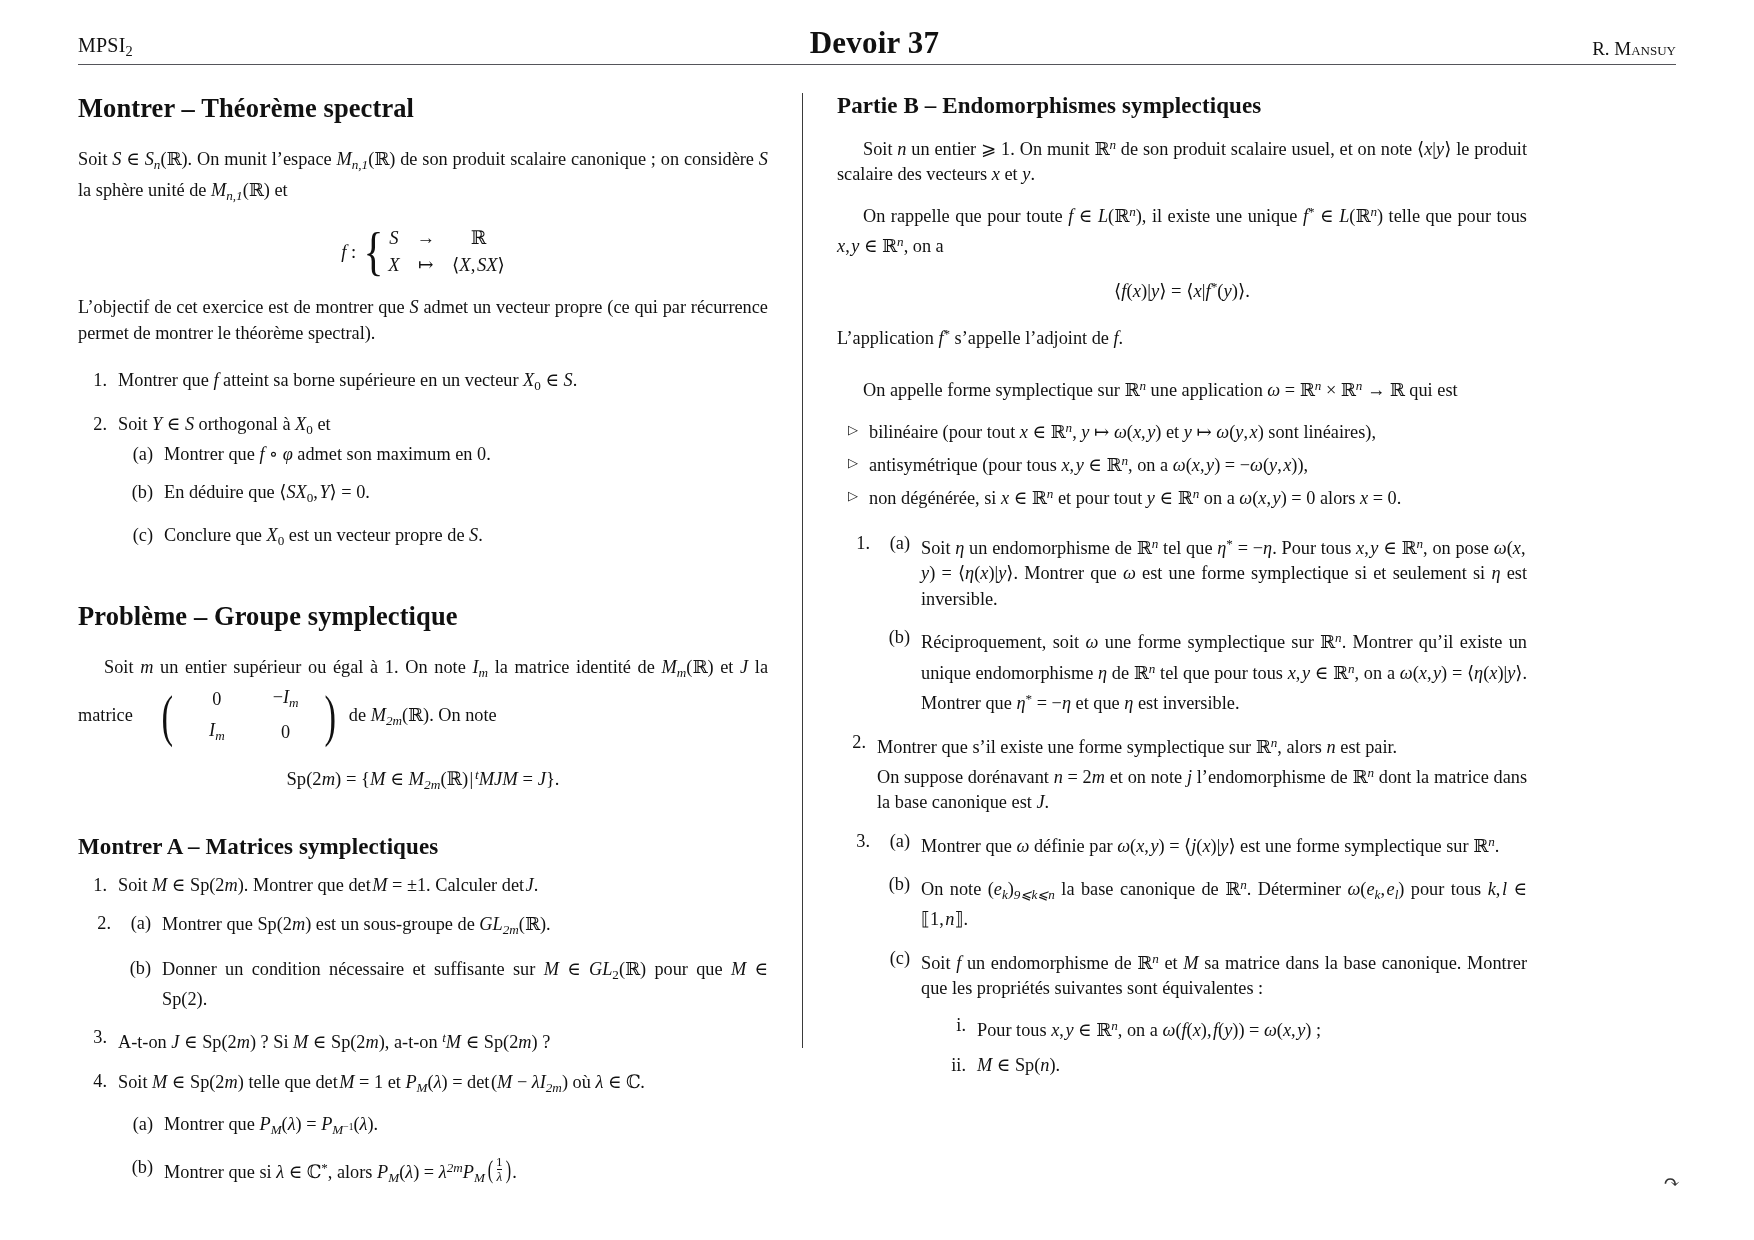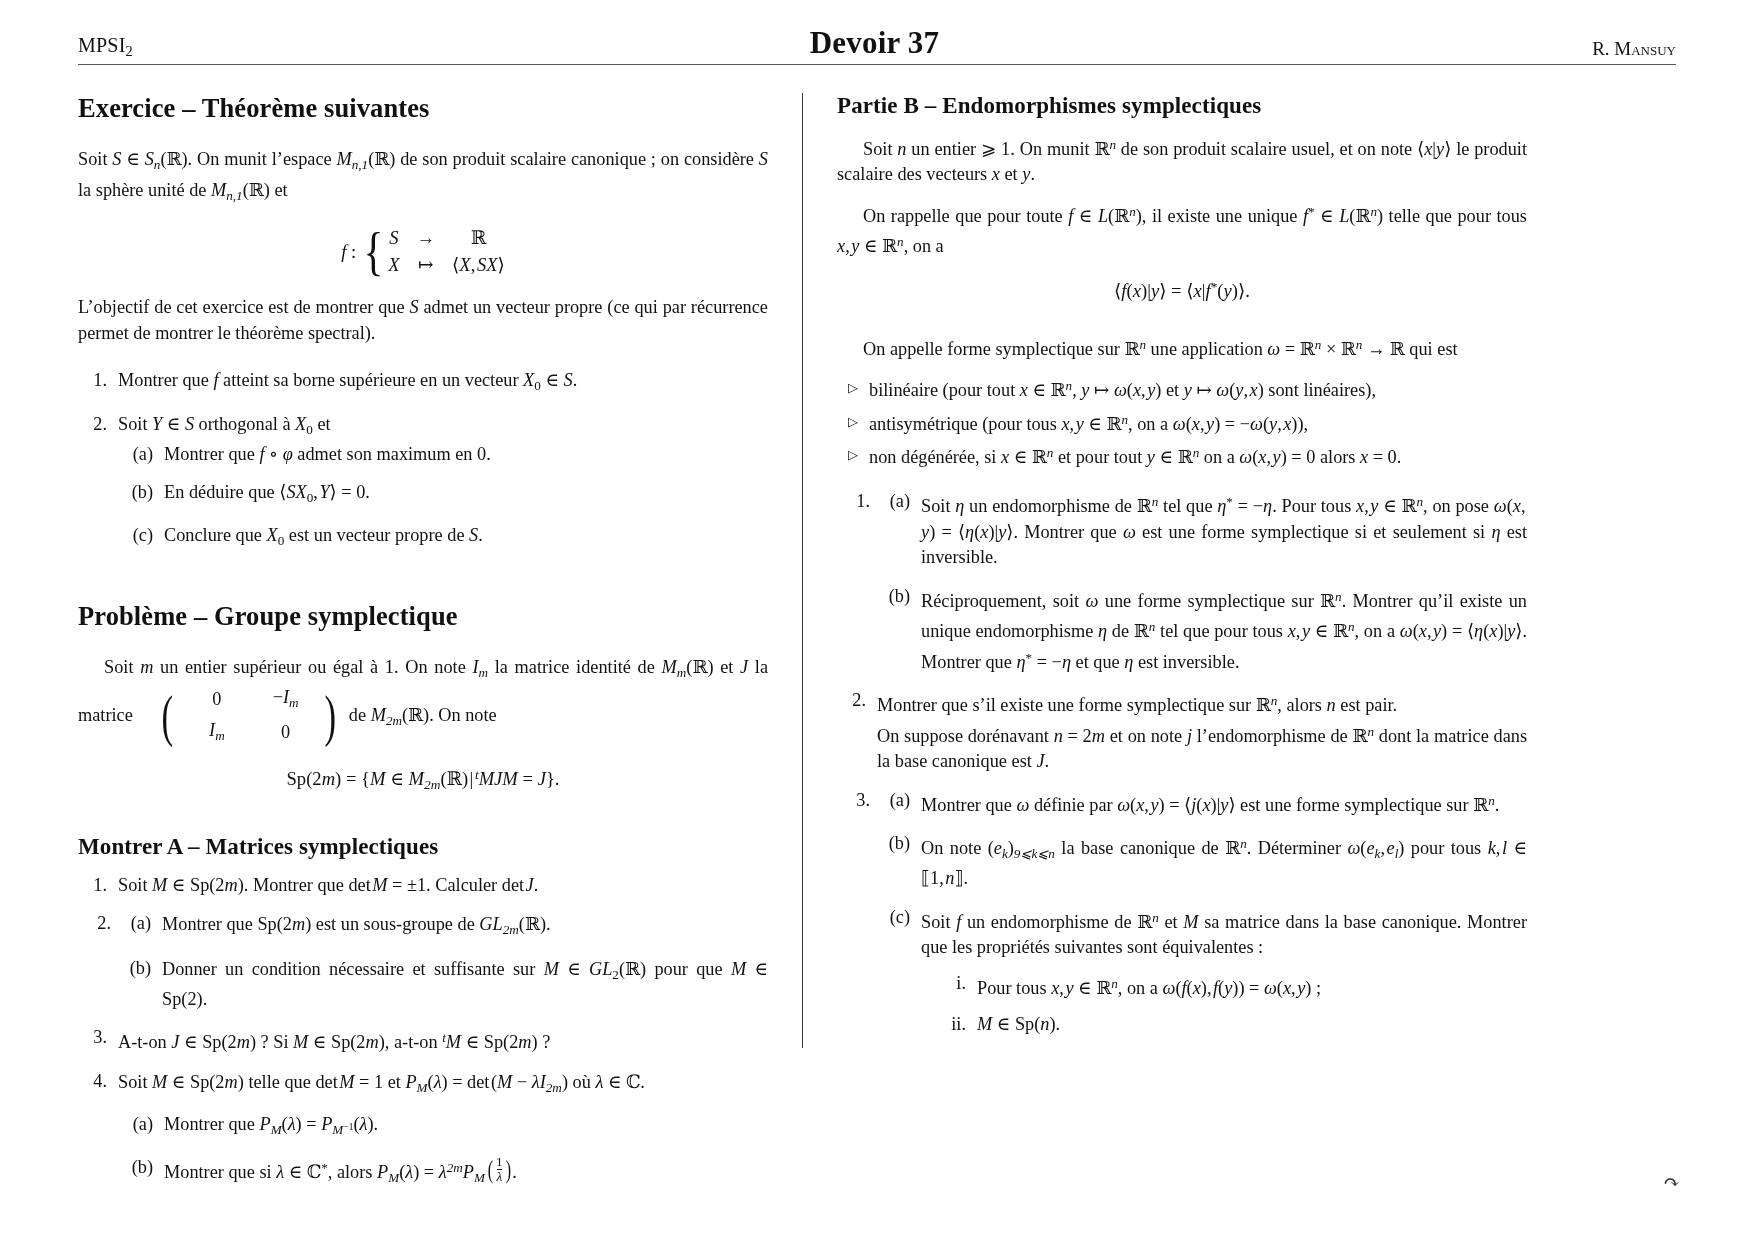--- a/index.html
+++ b/index.html
@@ -281,21 +281,21 @@
       </div>
       <div class="header-right">R. Mansuy</div>
     </div>
     <div class="header-center">Devoir 37</div>
   </div>
 
   <div class="columns">
 
     <div class="col col-left">
 
-      <h1 class="section">Exercice – Théorème suivantes</h1>
+      <h1 class="section">Montrer – Théorème spectral</h1>
 
       <p class="para noindent">
         Soit <i class="v">S</i> ∈ <i class="cal">S</i><sub class="s">n</sub>(<span class="bb">ℝ</span>). On munit l’espace
         <i class="cal">M</i><sub class="s">n,1</sub>(<span class="bb">ℝ</span>) de son produit scalaire canonique ;
         on considère <i class="cal">S</i> la sphère unité de <i class="cal">M</i><sub class="s">n,1</sub>(<span class="bb">ℝ</span>) et
       </p>
 
       <div class="display">
         <span class="cases">
           <span class="lhs"><i class="v">f</i> :</span>
@@ -442,20 +442,23 @@
 
       <p class="para indent">
         On rappelle que pour toute <i class="v">f</i> ∈ <i class="cal">L</i>(<span class="bb">ℝ</span><sup class="s">n</sup>), il existe une unique <i class="v">f</i><sup class="sr">*</sup> ∈ <i class="cal">L</i>(<span class="bb">ℝ</span><sup class="s">n</sup>) telle
         que pour tous <i class="v">x</i>, <i class="v">y</i> ∈ <span class="bb">ℝ</span><sup class="s">n</sup>, on a
       </p>
 
       <div class="display">
         ⟨<i class="v">f</i>(<i class="v">x</i>)|<i class="v">y</i>⟩ = ⟨<i class="v">x</i>|<i class="v">f</i><sup class="sr">*</sup>(<i class="v">y</i>)⟩.
       </div>
 
+      <p class="para noindent">
+        L’application <i class="v">f</i><sup class="sr">*</sup> s’appelle l’adjoint de <i class="v">f</i>.
+      </p>
 
       <div class="gap-sm"></div>
 
       <p class="para indent">
         On appelle forme symplectique sur <span class="bb">ℝ</span><sup class="s">n</sup> une application <i class="v">ω</i> = <span class="bb">ℝ</span><sup class="s">n</sup> × <span class="bb">ℝ</span><sup class="s">n</sup> → <span class="bb">ℝ</span> qui
         est
       </p>
 
       <ul class="bullets">
         <li>

